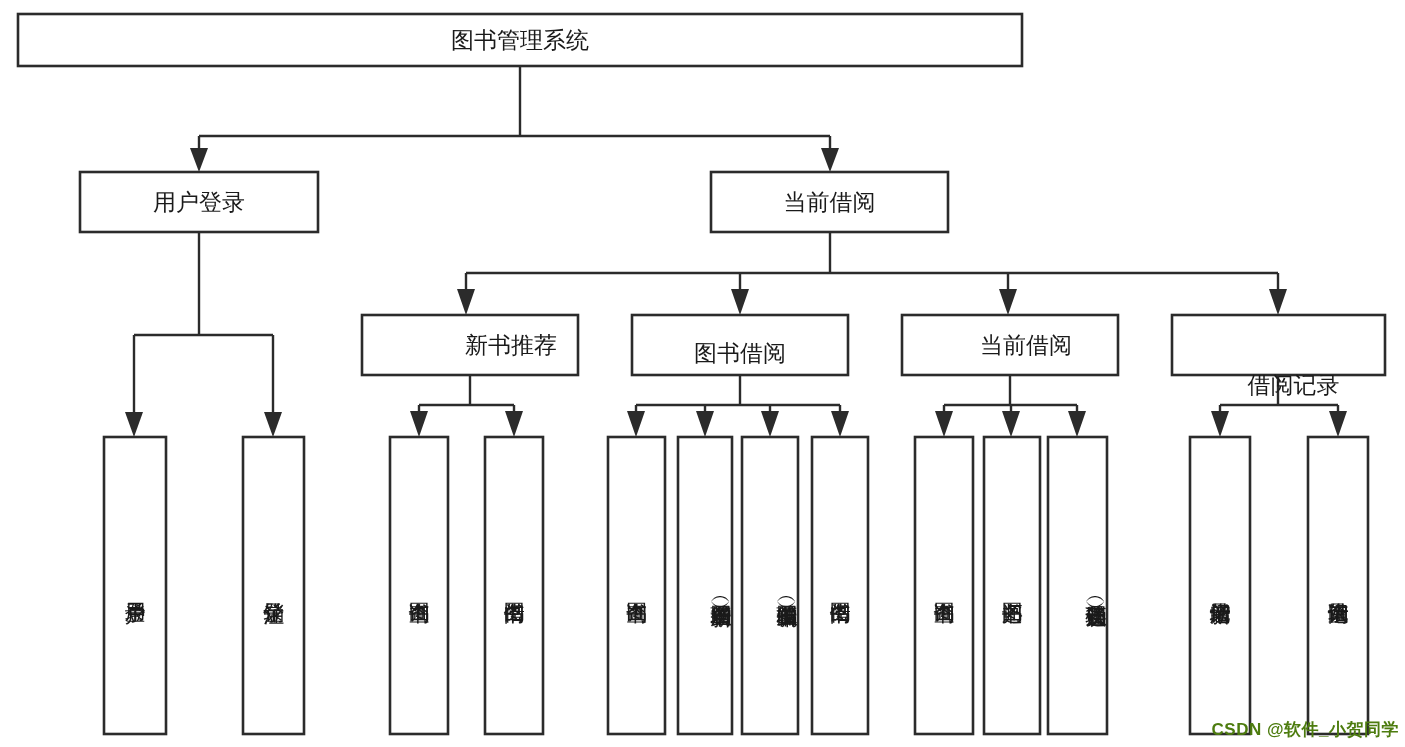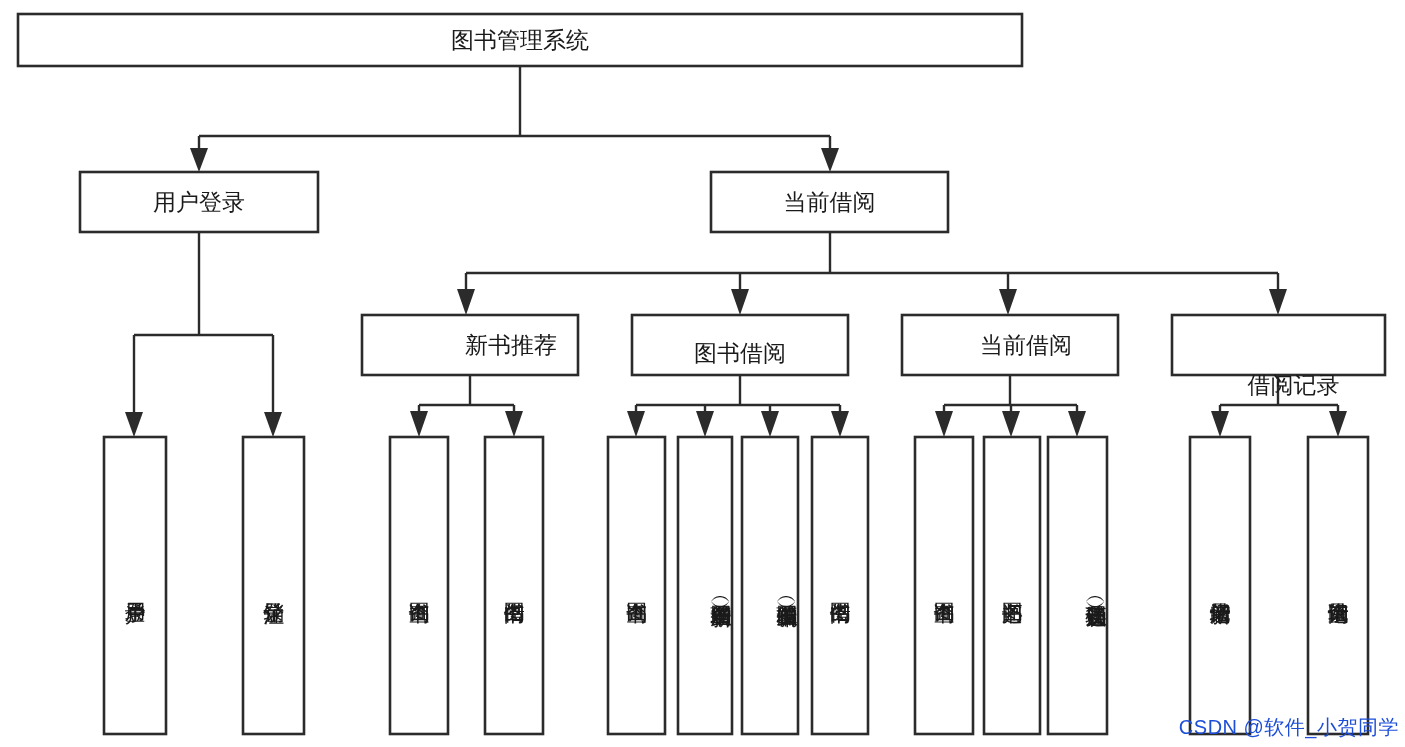--- a/index.html
+++ b/index.html
@@ -33,26 +33,27 @@
     stroke-linecap: butt;
   }
   .arrowhead {
     fill: #2b2b2b;
     stroke: none;
   }
   .watermark {
     position: absolute;
     right: 6px;
     bottom: 6px;
-    color: #1d4ed8;
-    font-size: 20px;
+    color: #4d7c0f;
+    font-size: 17px;
     font-family: "Liberation Sans", "DejaVu Sans", sans-serif;
     letter-spacing: 0.5px;
     white-space: nowrap;
     pointer-events: none;
+    font-weight: bold;
   }
   
   .vlabel {
     position: absolute;
     writing-mode: vertical-rl;
     text-orientation: upright;
     font-family: "Liberation Sans", "DejaVu Sans", sans-serif;
     font-size: 21px;
     line-height: 1.08;
     color: #1a1a1a;

